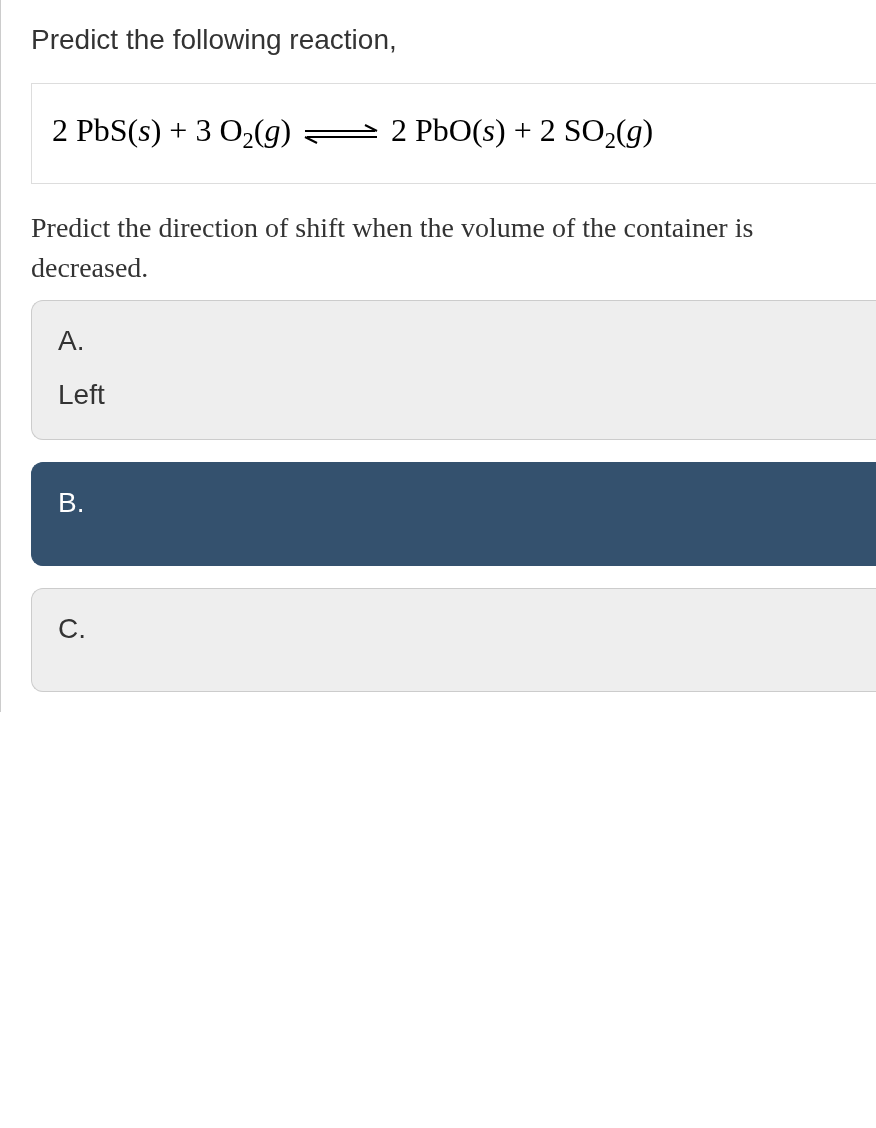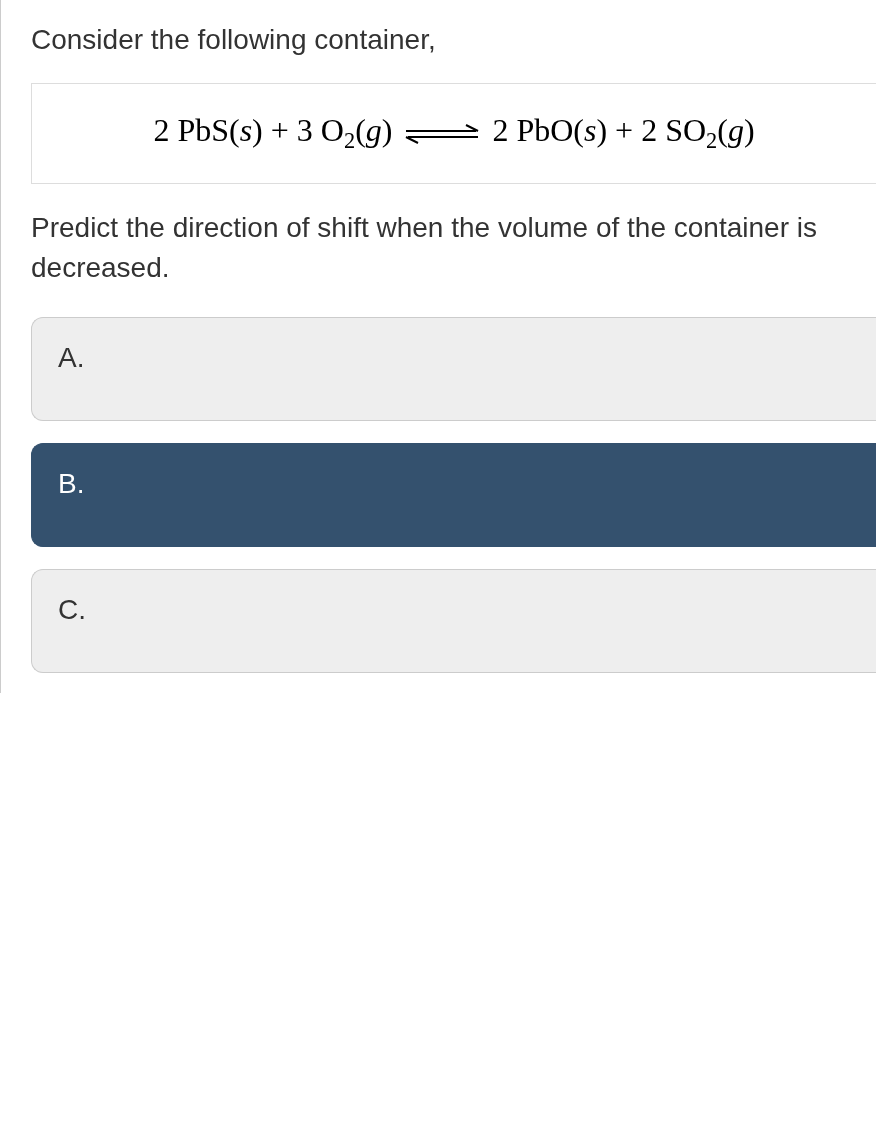--- a/index.html
+++ b/index.html
@@ -22,37 +22,37 @@
     }
     .equation-box {
       border: 1px solid #ddd;
       border-right: none;
       padding: 28px 20px;
       margin-bottom: 24px;
       font-family: 'Times New Roman', serif;
       font-size: 32px;
       color: #000;
       white-space: nowrap;
-      text-align: center;
     }
     .equation-box .italic {
       font-style: italic;
     }
     .equation-box sub {
       font-size: 0.7em;
       vertical-align: sub;
     }
     .equil-arrow {
       display: inline-block;
       vertical-align: middle;
       margin: 0 4px;
     }
     .question-text {
-      margin-bottom: 28px;
+      margin-bottom: 11px;
       line-height: 1.45;
+      font-family: Liberation Serif, serif;
     }
     .options {
       display: flex;
       flex-direction: column;
       gap: 22px;
     }
     .option {
       background: #eeeeee;
       border: 1px solid #ccc;
       border-right: none;
@@ -68,21 +68,21 @@
     .option-letter {
       margin-bottom: 20px;
     }
     .option-text {
       line-height: 1.3;
     }
   </style>
 </head>
 <body>
 
-<div class="question-intro">Consider the following container,</div>
+<div class="question-intro">Predict the following reaction,</div>
 
 <div class="equation-box">
   <span>2</span>
   <span> <span>PbS</span>(<span class="italic">s</span>)</span>
   <span> + </span>
   <span>3</span>
   <span> <span>O</span><sub>2</sub>(<span class="italic">g</span>)</span>
   <span class="equil-arrow">
     <svg width="76" height="20" viewBox="0 0 76 20">
       <line x1="2" y1="7" x2="72" y2="7" stroke="#000" stroke-width="2"></line>
@@ -96,20 +96,21 @@
   <span> + </span>
   <span>2</span>
   <span> <span>SO</span><sub>2</sub>(<span class="italic">g</span>)</span>
 </div>
 
 <div class="question-text">Predict the direction of shift when the volume of the container is decreased.</div>
 
 <div class="options">
   <div class="option">
     <div class="option-letter">A.</div>
+    <div class="option-text">Left</div>
   </div>
   <div class="option selected">
     <div class="option-letter">B.</div>
   </div>
   <div class="option">
     <div class="option-letter">C.</div>
   </div>
 </div>
 
 </body></html>

